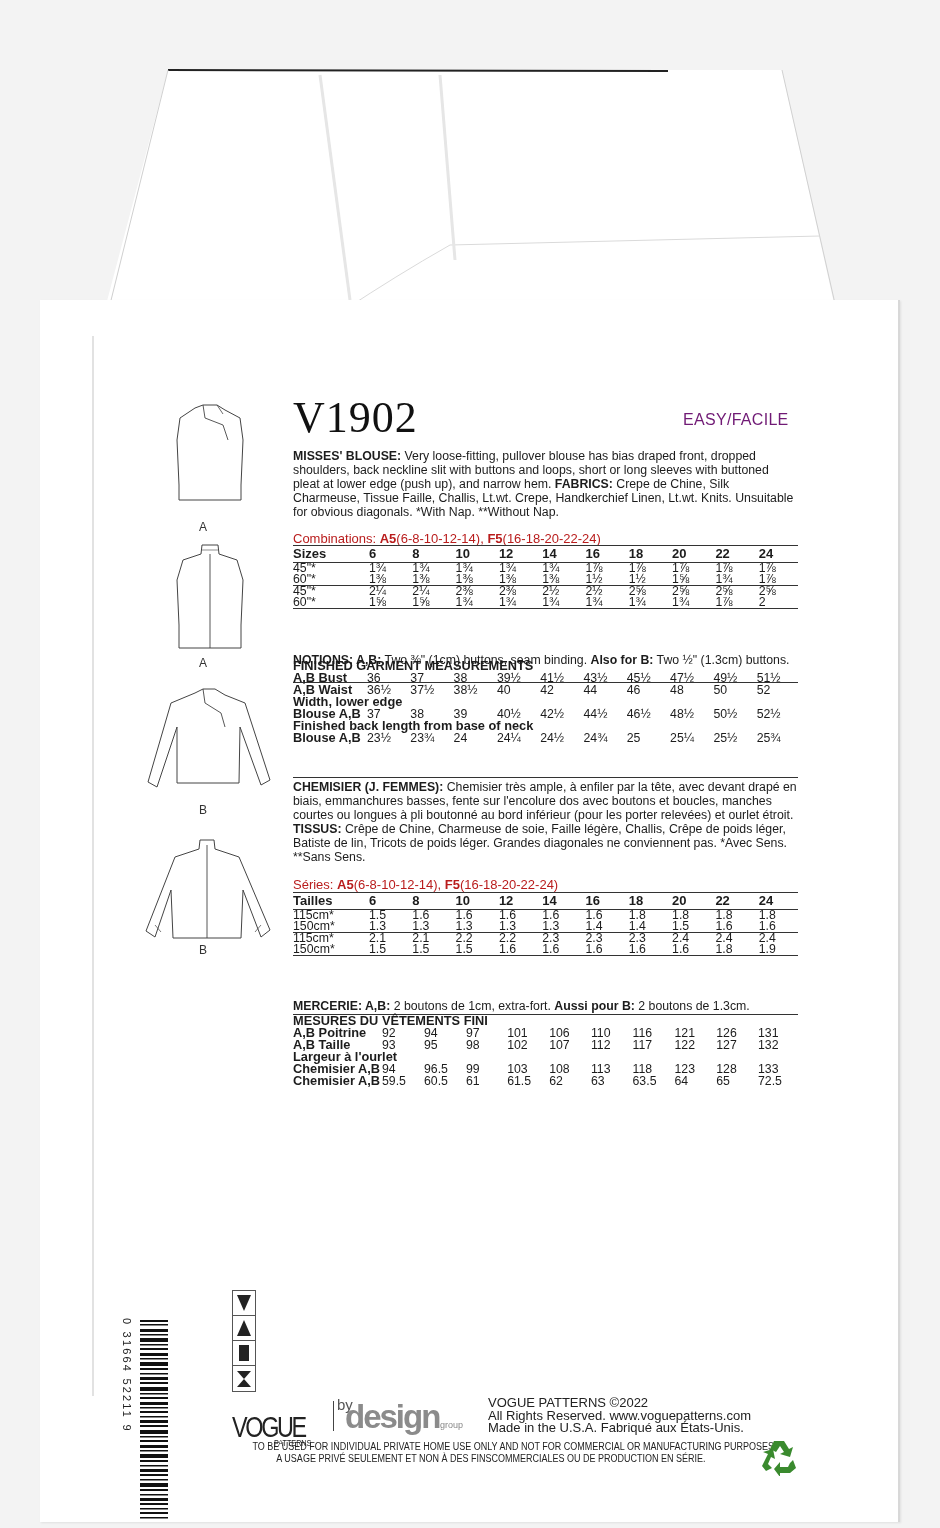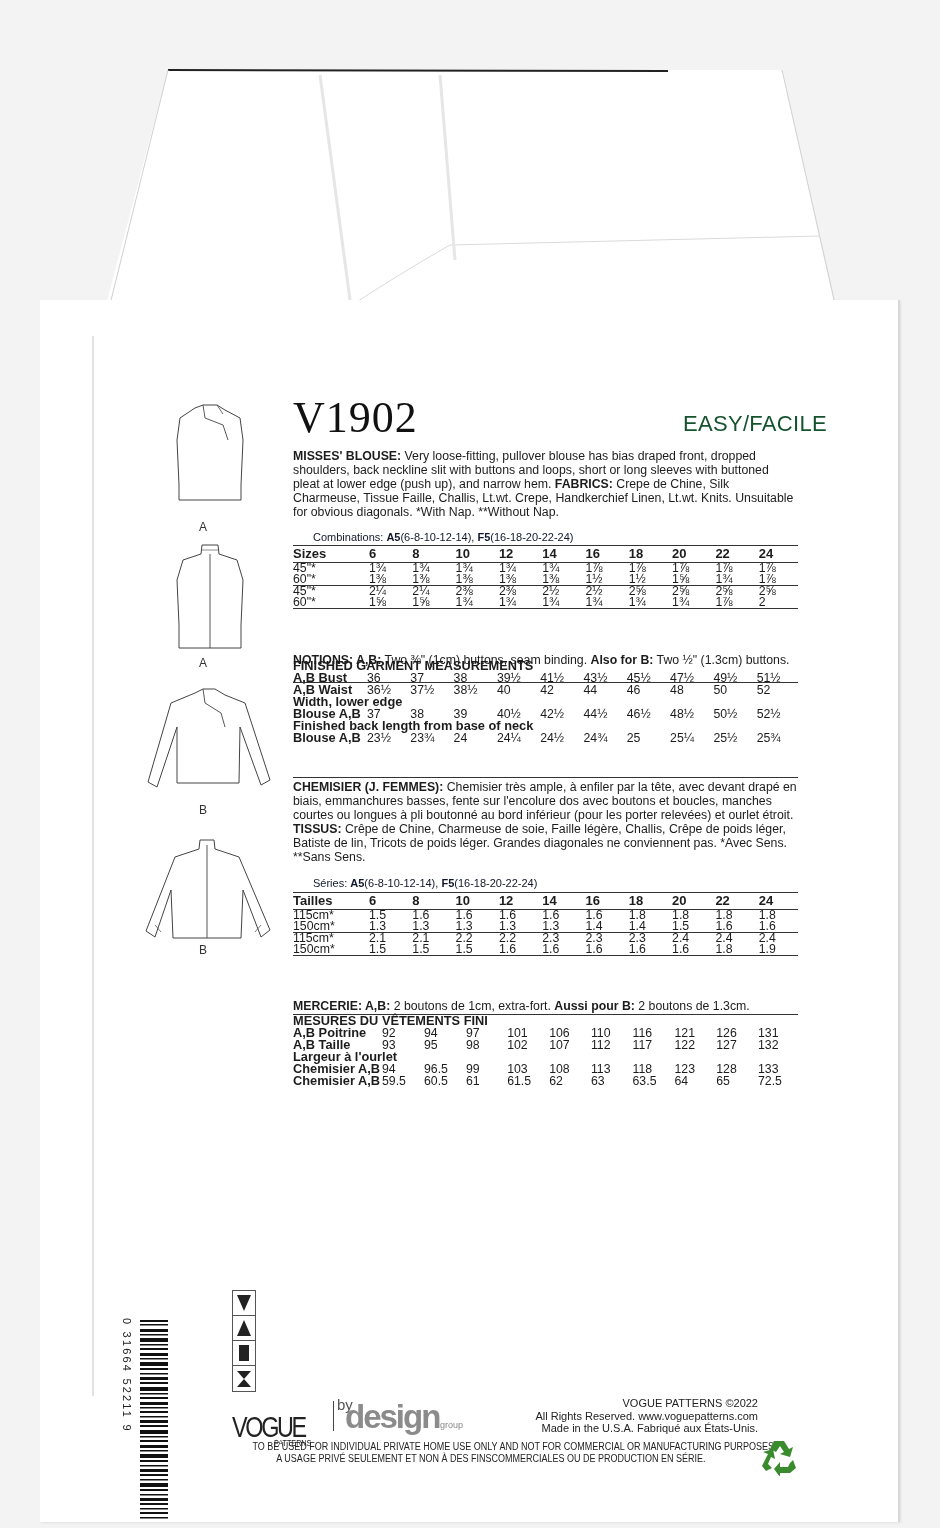--- a/index.html
+++ b/index.html
@@ -26,27 +26,27 @@
     
     .sketch { position: absolute; }
     .sketch-label { position: absolute; font-size: 12px; color: #333; width: 20px; text-align: center; }
 
     
     .pattern-number {
       position: absolute; left: 293px; top: 392px;
       font-family: "Liberation Serif", serif; font-size: 44px; color: #111; letter-spacing: 1px;
     }
     .difficulty {
-      position: absolute; left: 683px; top: 411px; font-size: 22px; color: #14532d; letter-spacing: 0.3px; text-align: right;
+      position: absolute; left: 683px; top: 411px; font-size: 16px; color: #701a75; letter-spacing: 0.3px; text-align: right;
     }
 
     .content { position: absolute; left: 293px; width: 505px; font-size: 12.3px; line-height: 14px; color: #1c1c1c; }
     .para b { font-weight: bold; }
 
-    .combo-line { position: absolute; left: 293px; font-size: 11px; color: #0f172a; margin-left: 20px; }
+    .combo-line { position: absolute; left: 293px; font-size: 13px; color: #b91c1c; }
     .combo-line b { font-weight: bold; }
 
     table.yard { position: absolute; left: 293px; width: 505px; border-collapse: collapse; font-size: 12.3px; color: #1c1c1c; }
     table.yard td { padding: 0; height: 11px; line-height: 11px; white-space: nowrap; }
     table.yard td.lbl { width: 72px; }
     table.yard td.v { width: 43.3px; text-align: left; padding-left: 4px; }
     table.yard tr.hdr td { font-weight: bold; font-size: 13px; height: 16px; line-height: 16px; border-bottom: 1.5px solid #333; }
     table.yard tr.last td { border-bottom: 1.5px solid #333; }
 
     .rule { position: absolute; left: 293px; width: 505px; height: 0; border-top: 1.5px solid #333; }
@@ -67,21 +67,21 @@
     .barcode-digits { position: absolute; left: 119px; top: 1318px; width: 14px; font-size: 11px; color: #222; writing-mode: vertical-rl; letter-spacing: 2.2px; }
 
     .vogue-logo { position: absolute; left: 232px; top: 1400px; margin-top: 12px; }
     .vogue-word { font-family: "Liberation Sans", sans-serif; font-size: 30px; font-weight: normal; letter-spacing: -3px; color: #222; transform: scaleX(0.78); transform-origin: left; line-height: 30px; }
     .vogue-sub { position: absolute; left: 42px; top: 26px; font-size: 9px; color: #222; transform: scaleX(0.8); transform-origin: left; }
     .logo-sep { position: absolute; left: 333px; top: 1401px; width: 1px; height: 30px; background: #444; }
     .by { position: absolute; left: 337px; top: 1396px; font-size: 15px; color: #555; }
     .design { position: absolute; left: 345px; top: 1398px; font-size: 33px; font-weight: bold; color: #8b8b8b; letter-spacing: -2px; }
     .group { position: absolute; left: 440px; top: 1420px; font-size: 9px; color: #888; }
 
-    .copyright { position: absolute; left: 458px; top: 1397px; width: 300px; text-align: right; font-size: 11px; line-height: 12.5px; color: #222; }
+    .copyright { position: absolute; left: 488px; top: 1397px; width: 300px; text-align: left; font-size: 13px; line-height: 12.5px; color: #222; }
     .disclaimer { position: absolute; left: 226px; top: 1441px; width: 530px; text-align: center; font-size: 10px; line-height: 12px; color: #222; transform: scaleX(0.9); transform-origin: center; white-space: nowrap; }
     .recycle { position: absolute; left: 760px; top: 1438px; }
   </style>
 </head>
 <body>
 
 <div class="flap">
   <svg width="940" height="340" viewBox="0 0 940 340">
     <polygon points="168,70 782,70 890,555 40,555" fill="#ffffff" stroke="none"></polygon>
     <line x1="168" y1="70" x2="668" y2="71" stroke="#222" stroke-width="2"></line>

